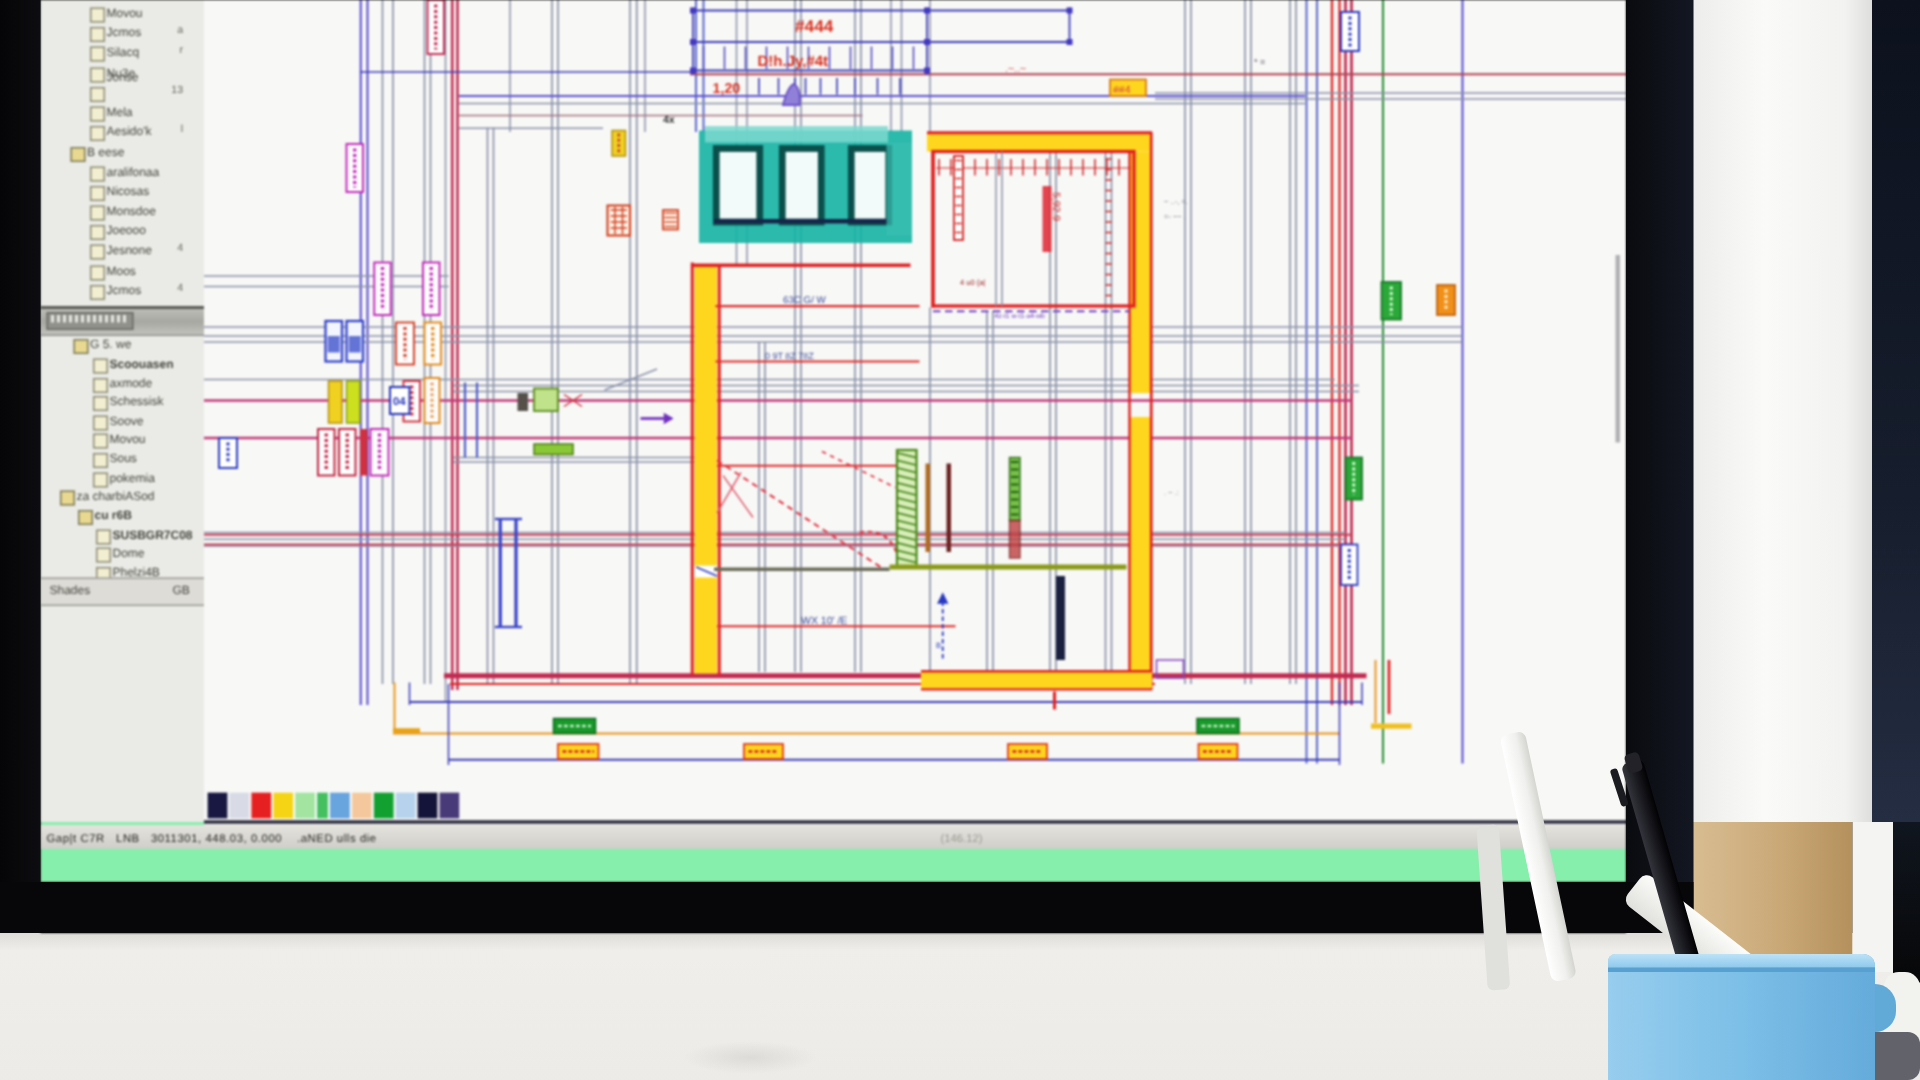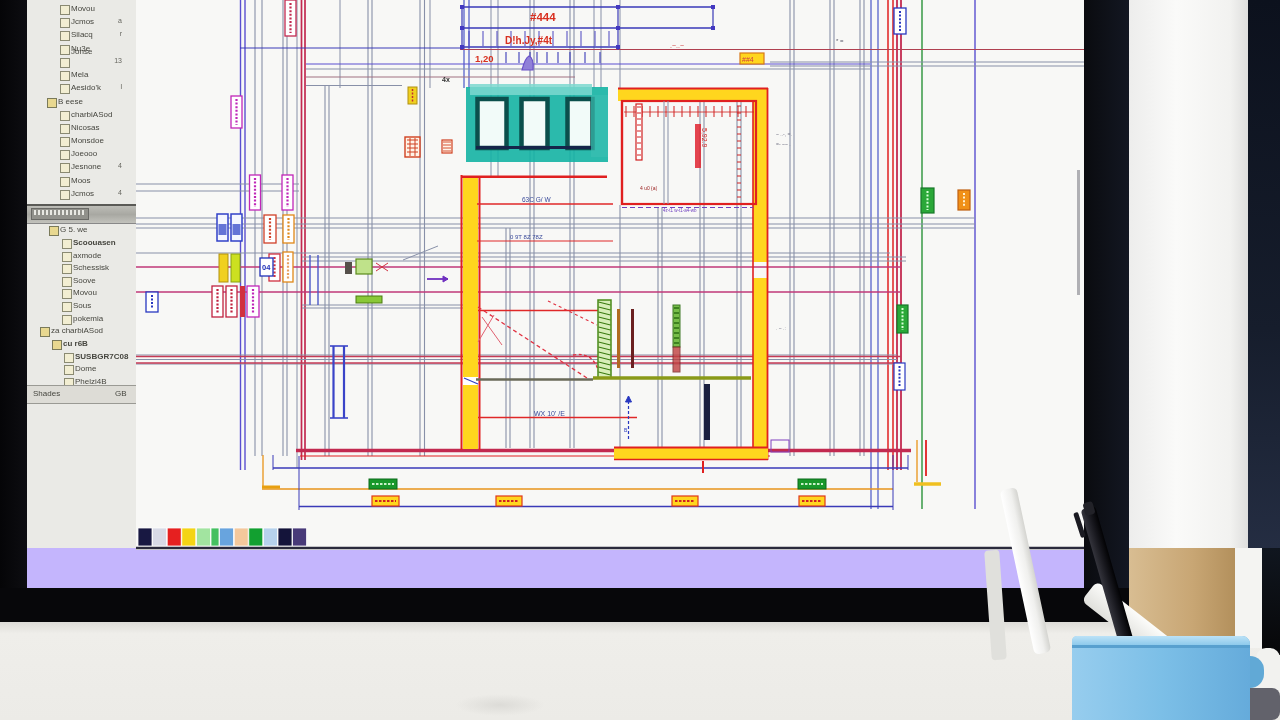--- a/index.html
+++ b/index.html
@@ -8,21 +8,21 @@
   .icf{position:absolute;width:8px;height:8px;background:#e8d890;border:1px solid #7a7a5a;}
   .tl{position:absolute;font-size:8px;color:#46463f;white-space:nowrap;}
   .tr{position:absolute;right:14px;font-size:7px;color:#66665f;}
 </style></head>
 <body>
 
 <div class="abs" style="left:0;top:622px;width:1280px;height:98px;background:linear-gradient(#dddcd8,#efeeea 12%,#ecebe7);"></div>
 
 <div class="abs" style="left:455px;top:694px;width:90px;height:22px;background:radial-gradient(ellipse at center,#dcdbd7,transparent 70%);"></div>
 
-<div class="abs" style="left:27px;top:0;width:1057px;height:622px;background:#c4b5fd;filter:blur(0.75px);">
+<div class="abs" style="left:27px;top:0;width:1057px;height:622px;background:#86efac;filter:blur(0.75px);">
 
   <div class="abs" style="left:0;top:0;width:109px;height:548px;background:#eaeae6;border-right:2px solid #c2c2ba;">
 <div class="ic" style="left:33px;top:5px"></div>
 <div class="tl" style="left:44px;top:4px;font-weight:normal">Movou</div>
 <div class="ic" style="left:33px;top:18.2px"></div>
 <div class="tl" style="left:44px;top:17.2px;font-weight:normal">Jcmos</div>
 <div class="tr" style="top:17.2px">a</div>
 <div class="ic" style="left:33px;top:31.4px"></div>
 <div class="tl" style="left:44px;top:30.4px;font-weight:normal">Silacq</div>
 <div class="tr" style="top:30.4px">r</div>
@@ -32,21 +32,21 @@
 <div class="tl" style="left:44px;top:47px;font-weight:normal">Jonse</div>
 <div class="tr" style="top:56.8px">13</div>
 <div class="ic" style="left:33px;top:71.0px"></div>
 <div class="tl" style="left:44px;top:70.0px;font-weight:normal">Mela</div>
 <div class="ic" style="left:33px;top:84.2px"></div>
 <div class="tl" style="left:44px;top:83.2px;font-weight:normal">Aesido'k</div>
 <div class="tr" style="top:83.2px">l</div>
 <div class="icf" style="left:20px;top:98px"></div>
 <div class="tl" style="left:31px;top:97px;font-weight:normal">B eese</div>
 <div class="ic" style="left:33px;top:111px"></div>
-<div class="tl" style="left:44px;top:110px;font-weight:normal">charbiASod</div>
+<div class="tl" style="left:44px;top:110px;font-weight:normal">aralifonaa</div>
 <div class="ic" style="left:33px;top:124.1px"></div>
 <div class="tl" style="left:44px;top:123.1px;font-weight:normal">Nicosas</div>
 <div class="ic" style="left:33px;top:137.2px"></div>
 <div class="tl" style="left:44px;top:136.2px;font-weight:normal">Monsdoe</div>
 <div class="ic" style="left:33px;top:150.29999999999998px"></div>
 <div class="tl" style="left:44px;top:149.29999999999998px;font-weight:normal">Joeooo</div>
 <div class="ic" style="left:33px;top:163.39999999999998px"></div>
 <div class="tl" style="left:44px;top:162.39999999999998px;font-weight:normal">Jesnone</div>
 <div class="tr" style="top:162.39999999999998px">4</div>
 <div class="ic" style="left:33px;top:176.49999999999997px"></div>
@@ -472,20 +472,24 @@
 <rect x="83.6" y="528" width="14.0" height="18" fill="#68a4de" stroke="#fcfcfc" stroke-width="0.8"></rect>
 <rect x="98.19999999999999" y="528" width="14.0" height="18" fill="#f4c89c" stroke="#fcfcfc" stroke-width="0.8"></rect>
 <rect x="112.79999999999998" y="528" width="14.0" height="18" fill="#12a030" stroke="#fcfcfc" stroke-width="0.8"></rect>
 <rect x="127.39999999999998" y="528" width="14.0" height="18" fill="#b6d2ec" stroke="#fcfcfc" stroke-width="0.8"></rect>
 <rect x="141.99999999999997" y="528" width="14.0" height="18" fill="#14143a" stroke="#fcfcfc" stroke-width="0.8"></rect>
 <rect x="156.59999999999997" y="528" width="14.0" height="18" fill="#483a78" stroke="#fcfcfc" stroke-width="0.8"></rect>
 
 <line x1="0" y1="548" x2="948" y2="548" stroke="#2a2a3c" stroke-width="2.4"></line>
   </svg>
 
+  <div class="abs" style="left:0;top:550px;width:1057px;height:16px;background:linear-gradient(#e4e3de,#cfcec8);">
+    <div class="abs" style="left:4px;top:4px;font-size:7.5px;color:#23231f;letter-spacing:0.4px">Gap|t C7R&nbsp;&nbsp;&nbsp;LNB&nbsp;&nbsp;&nbsp;3011301, 448.03, 0.000&nbsp;&nbsp;&nbsp;&nbsp;.aNED ulls die</div>
+    <div class="abs" style="left:600px;top:4px;font-size:7.5px;color:#9a9a92">(146.12)</div>
+  </div>
 
 
   <div class="abs" style="left:0;top:588px;width:1057px;height:34px;background:#08080a;"></div>
 </div>
 
 <div class="abs" style="left:0;top:0;width:27px;height:622px;background:linear-gradient(90deg,#050507,#0d0d11);"></div>
 
 <div class="abs" style="left:1084px;top:0;width:45px;height:622px;background:linear-gradient(90deg,#0a0b0f,#131722);"></div>
 
 <div class="abs" style="left:1129px;top:0;width:119px;height:548px;background:linear-gradient(90deg,#ededec,#fafaf9 40%,#f2f2f0 85%,#dededd);"></div>

